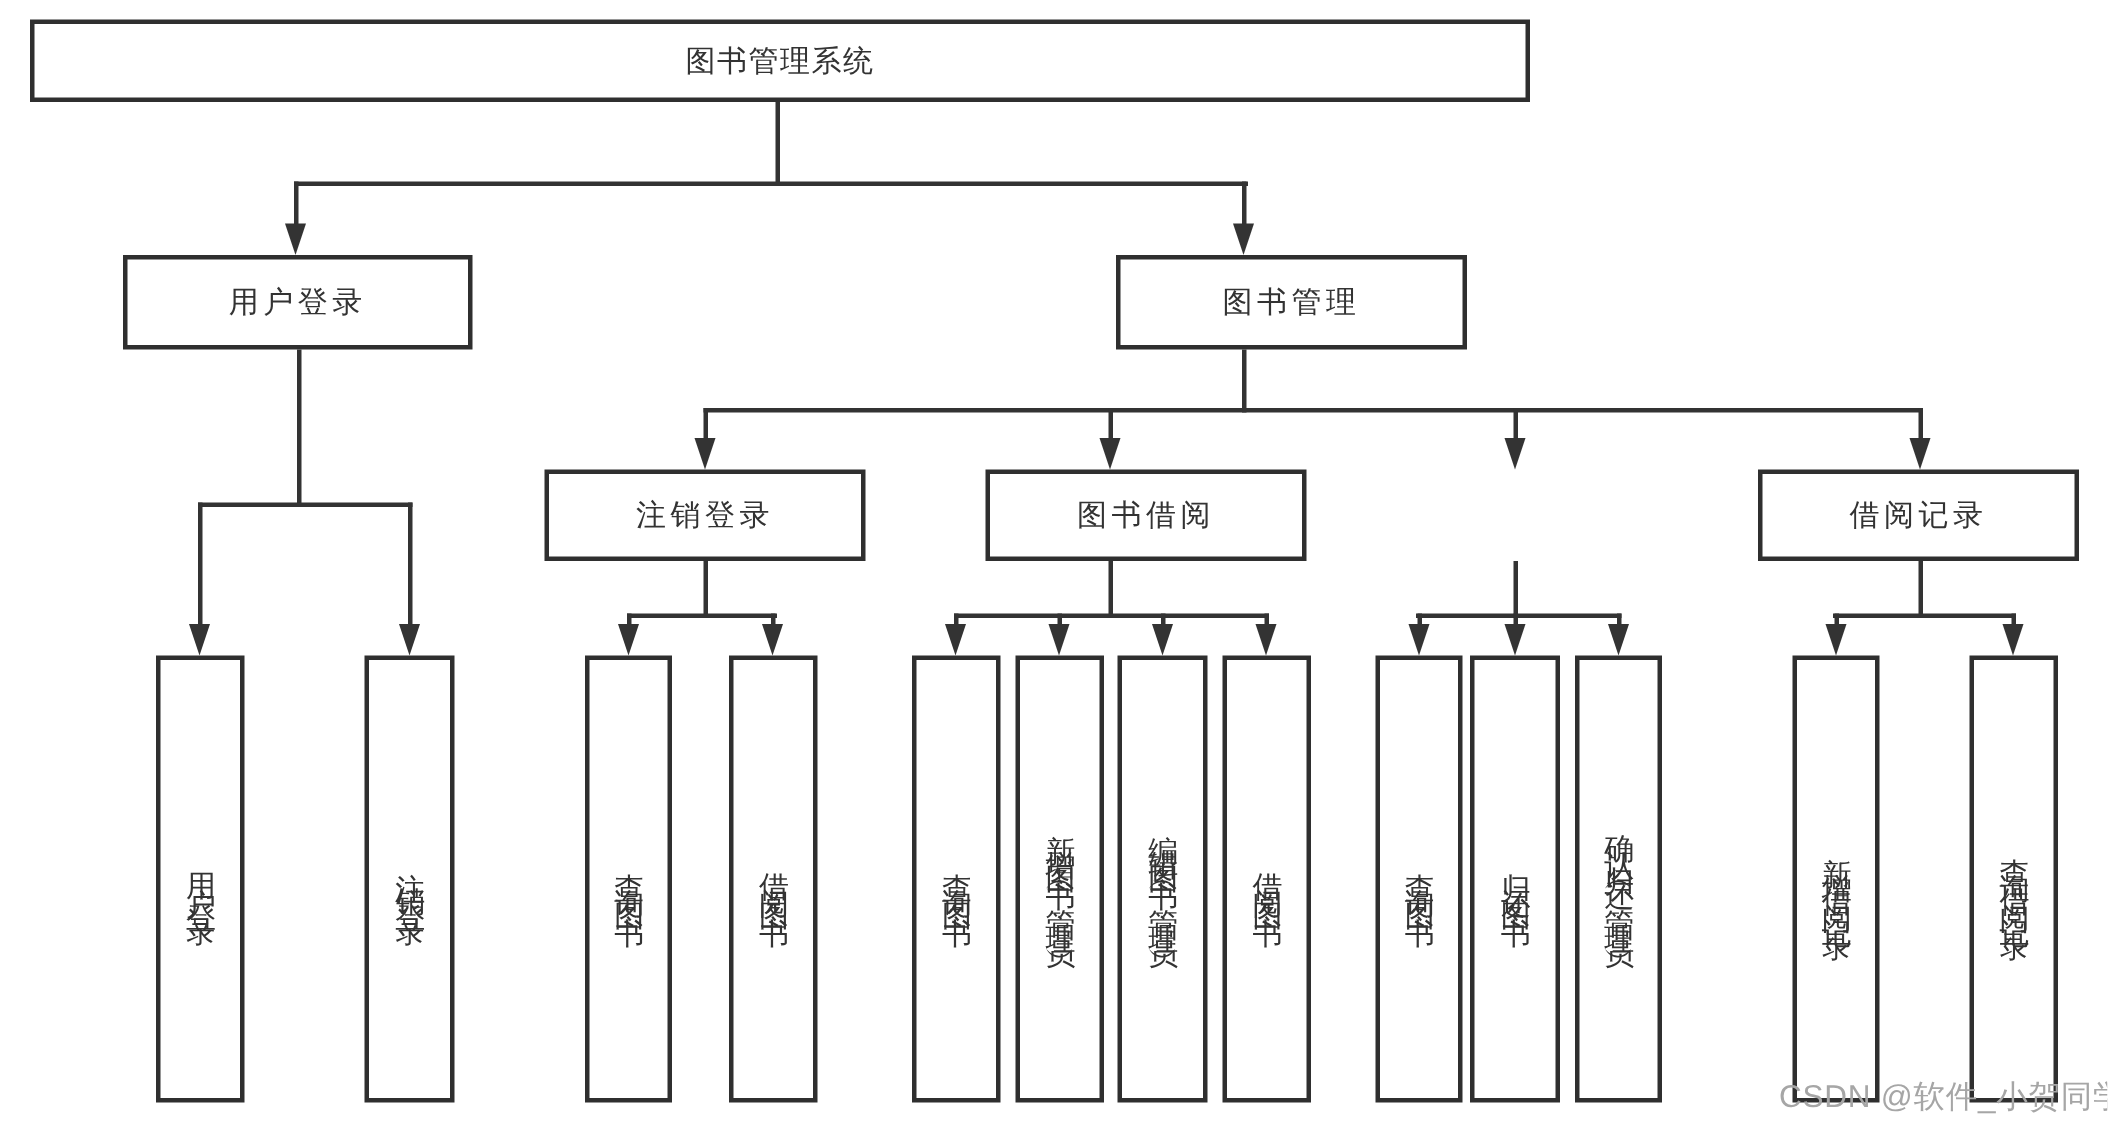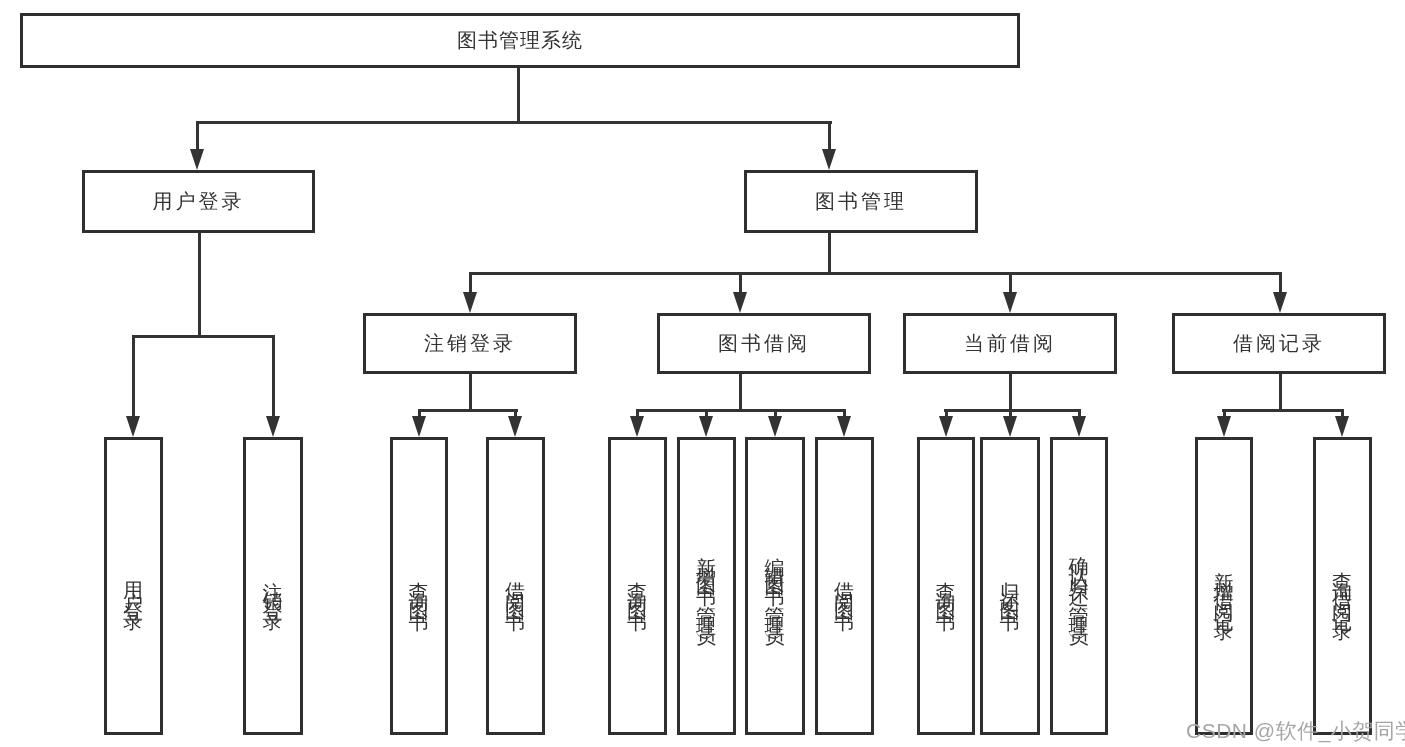--- a/index.html
+++ b/index.html
@@ -37,23 +37,20 @@
   </div>
 
   <div class="box l3" style="left:363px;">
     <span class="hlabel">注销登录</span>
   </div>
 
   <div class="box l3" style="left:633px;margin-left:24px;">
     <span class="hlabel">图书借阅</span>
   </div>
 
-  <div class="box l3" style="left:903px;">
-    <span class="hlabel">当前借阅</span>
-  </div>
 
   <div class="box l3" style="left:1172px;">
     <span class="hlabel">借阅记录</span>
   </div>
 
   <div class="box leaf" style="left:104px;width:59px;">
     <span class="vtext">用户登录</span>
   </div>
   <div class="box leaf" style="left:243px;width:60px;">
     <span class="vtext">注销登录</span>

